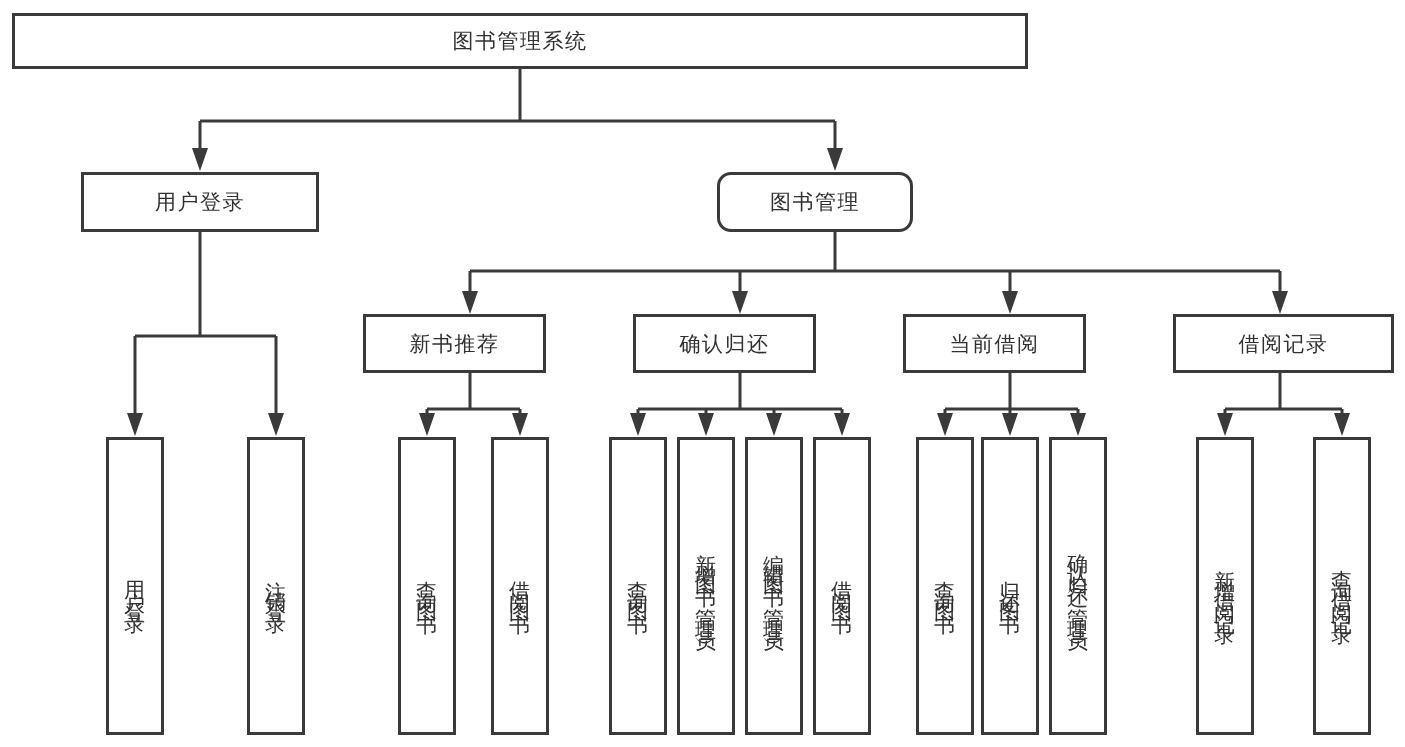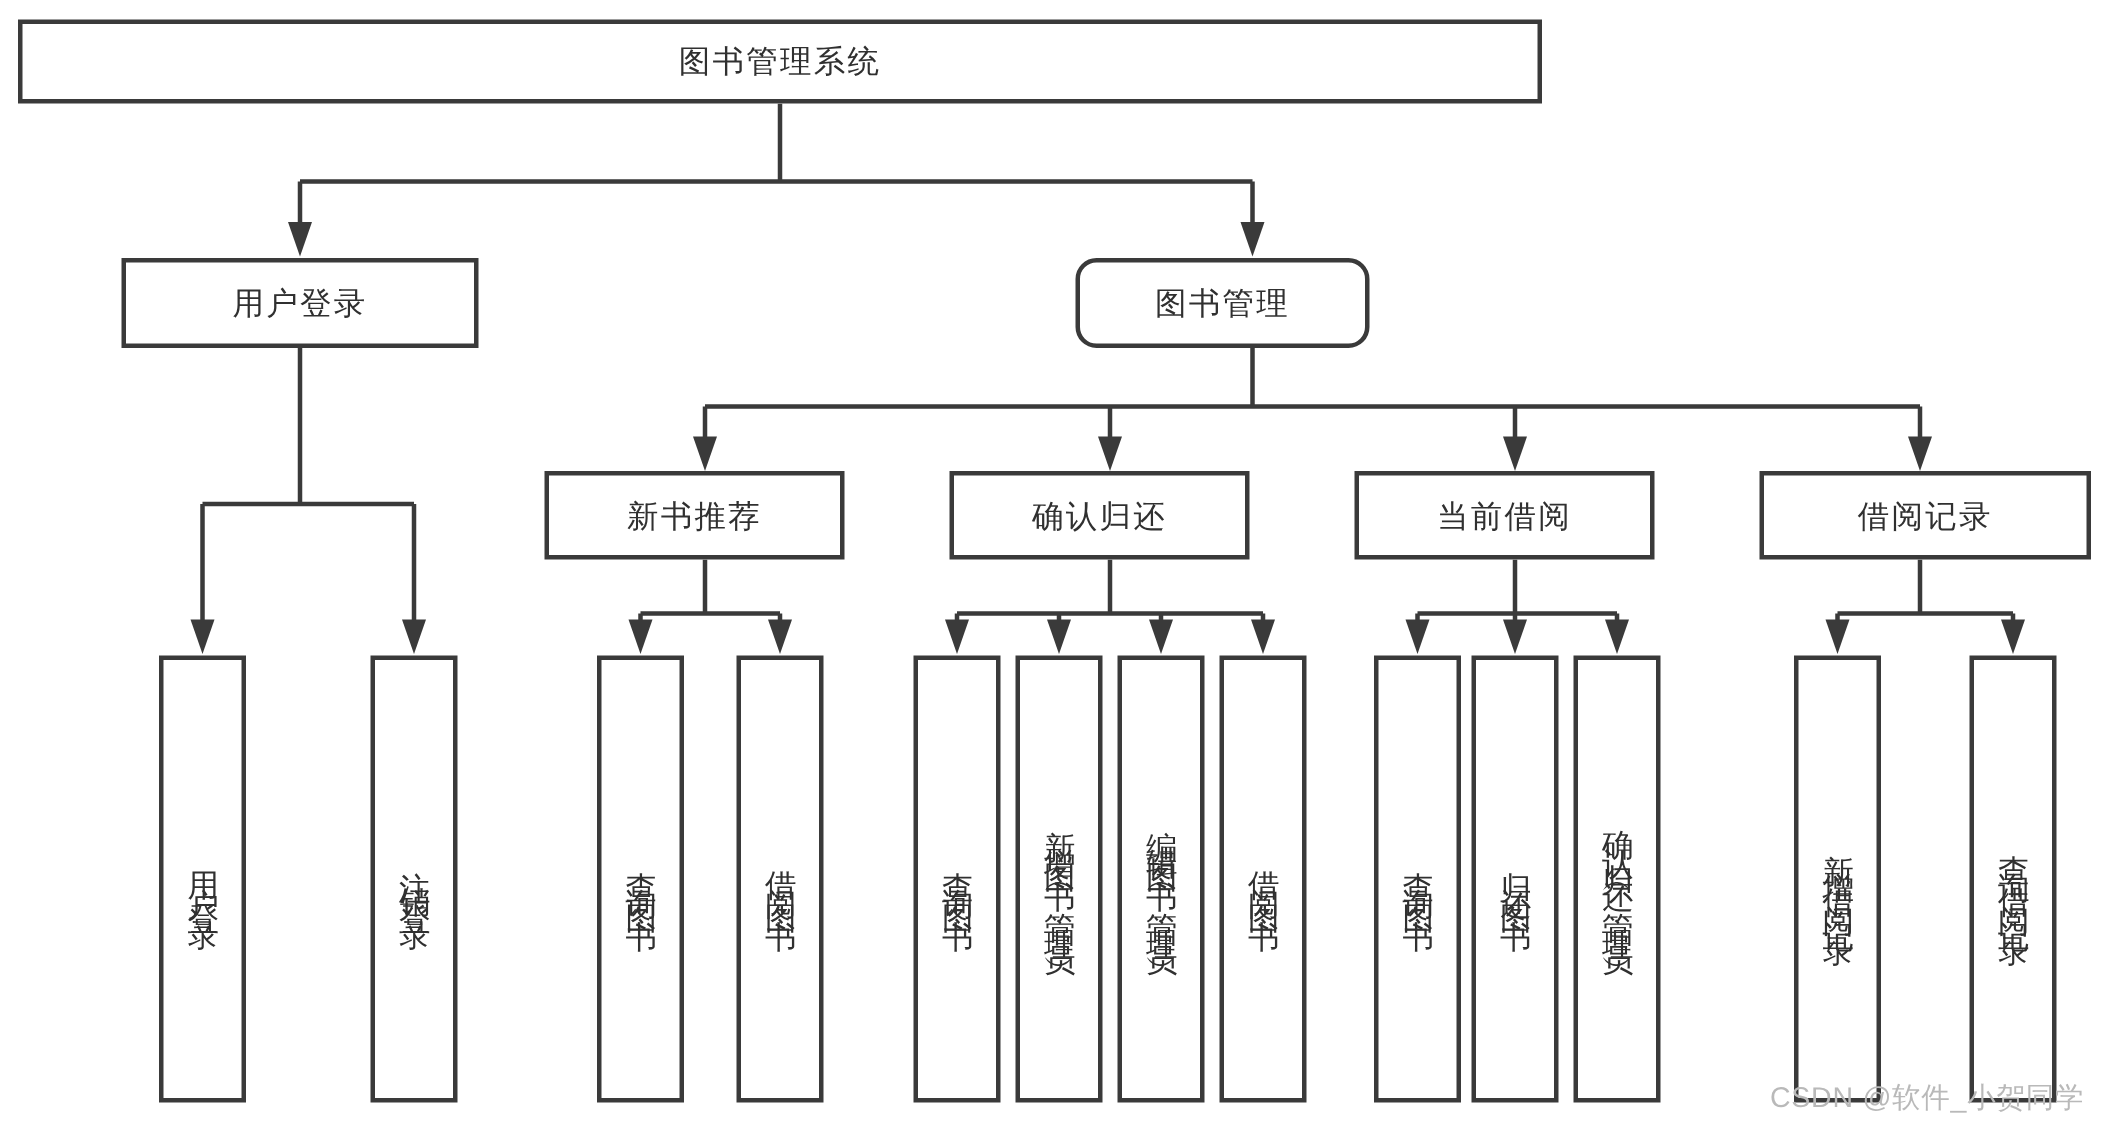--- a/index.html
+++ b/index.html
@@ -48,21 +48,21 @@
     font-size: 19px;
     color: #b9b9b9;
     letter-spacing: 0.5px;
     white-space: nowrap;
     z-index: 5;
   }
   
   .n-root            { left: 12px;   top: 13px;  width: 1016px; height: 56px; }
   .n-user-login      { left: 81px;   top: 172px; width: 238px;  height: 60px; }
   .n-book-mgmt       { left: 717px;  top: 172px; width: 196px;  height: 60px; border-radius: 14px; }
-  .n-l3              { top: 314px;   height: 59px; width: 200px; }
+  .n-l3              { top: 314px;   height: 59px; width: 183px; }
   .n-new-book-rec    { left: 363px; }
   .n-book-borrow     { left: 633px; }
   .n-current-borrow  { left: 903px; }
   .n-borrow-records  { left: 1173px; width: 221px; }
   .n-leaf            { top: 437px;   height: 298px; width: 58px; }
   .n-ul-login        { left: 106px; }
   .n-ul-logout       { left: 247px; }
   .n-rec-query       { left: 398px; }
   .n-rec-borrow      { left: 491px; }
   .n-bb-query        { left: 609px; }
@@ -186,15 +186,14 @@
     <span class="vlabel">确认归还（管理员）</span>
   </div>
 
   <div class="box n-leaf n-br-add">
     <span class="vlabel">新增借阅记录</span>
   </div>
   <div class="box n-leaf n-br-query">
     <span class="vlabel">查询借阅记录</span>
   </div>
 
-  <div class="watermark">CSDN @软件_小贺同学</div>
 
 </div>
 
 </body></html>

